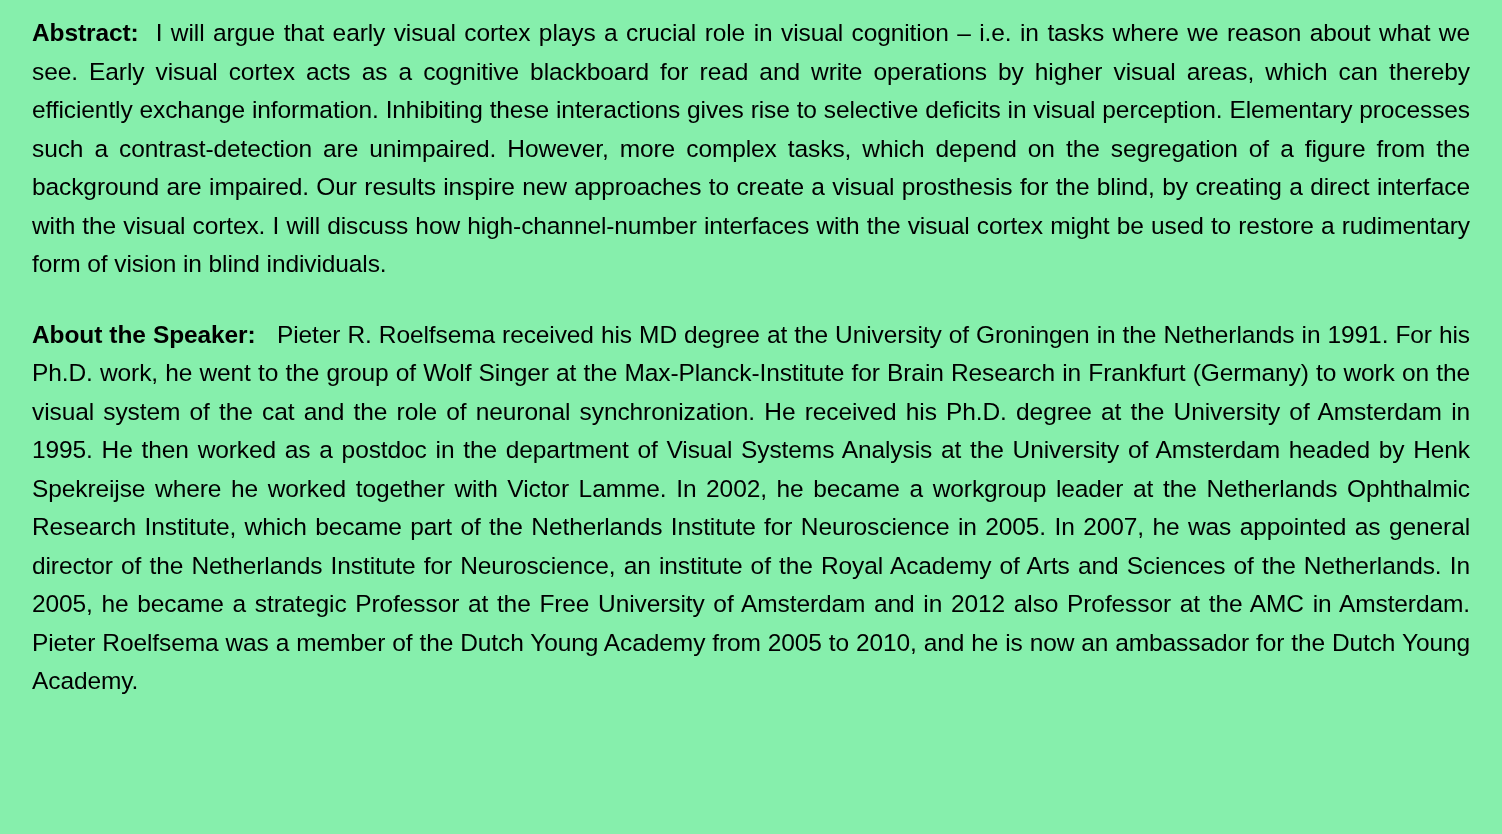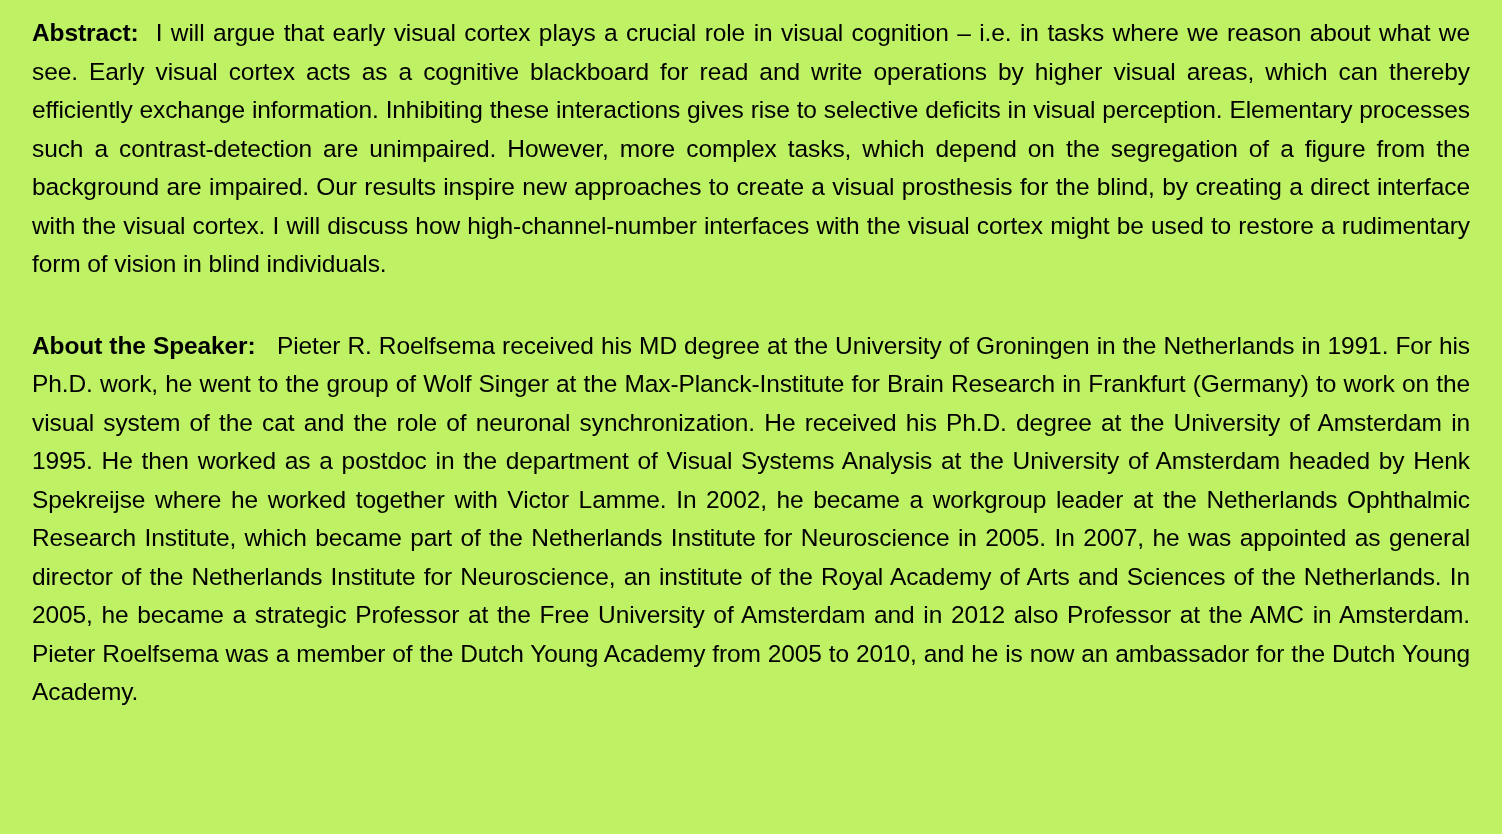--- a/index.html
+++ b/index.html
@@ -12,32 +12,32 @@
     height: 834px;
     font-family: "Liberation Sans", sans-serif;
     color: #000000;
     overflow: hidden;
   }
   .page {
     box-sizing: border-box;
     width: 1502px;
     height: 834px;
     padding: 14px 32px 0 32px;
-    background: #bef264;
+    background: #86efac;
   }
   .para {
     text-align: justify;
     font-size: 24.5px;
     line-height: 38.5px;
     letter-spacing: -0.1px;
     margin: 0;
     word-spacing: 0px;
   }
   .para + .para {
-    margin-top: 43px;
+    margin-top: 32px;
   }
   .lead {
     font-weight: bold;
   }
   .lead-gap {
     display: inline;
   }
 </style>
 </head>
 <body>

